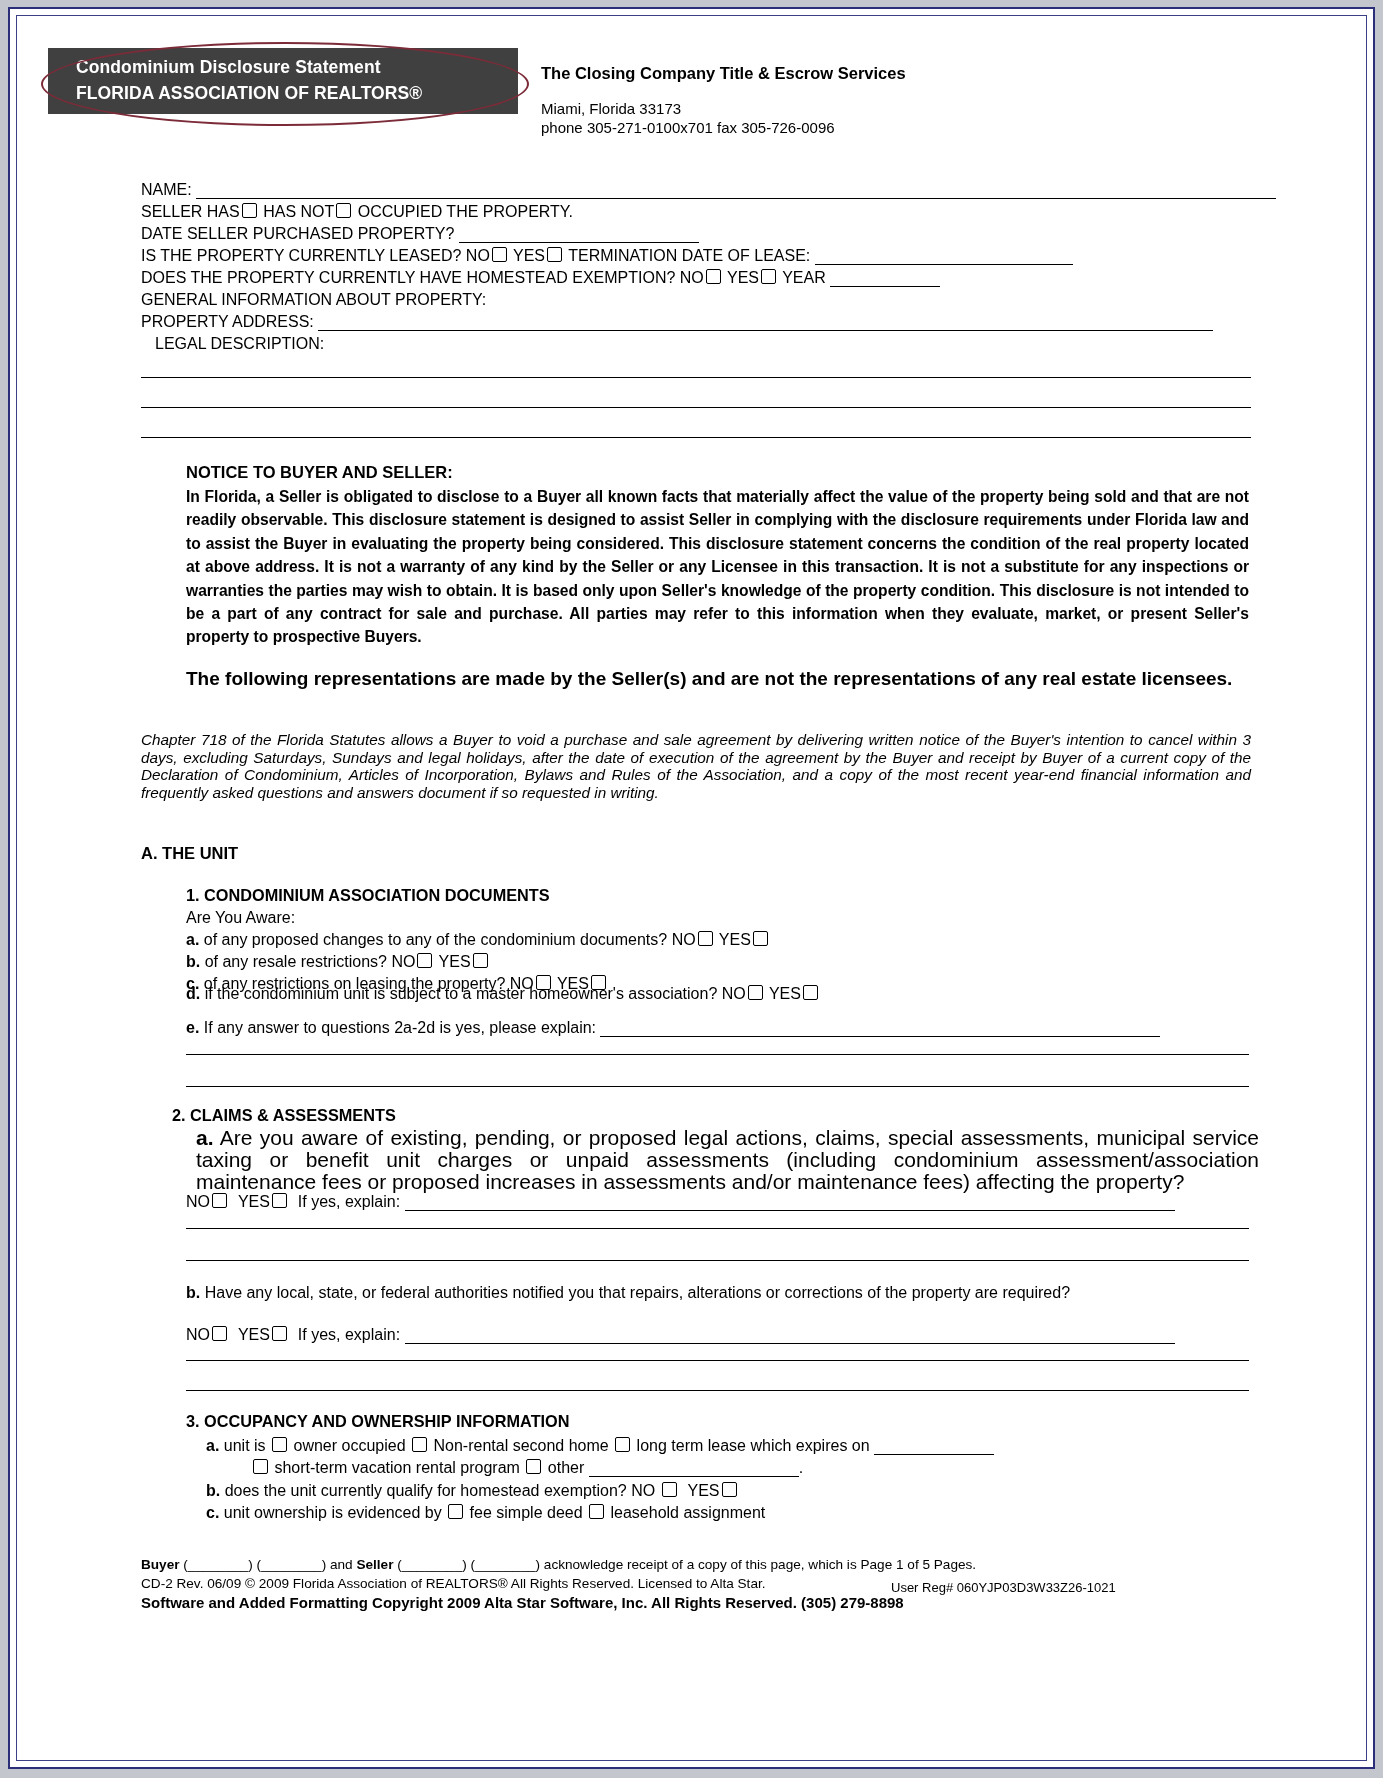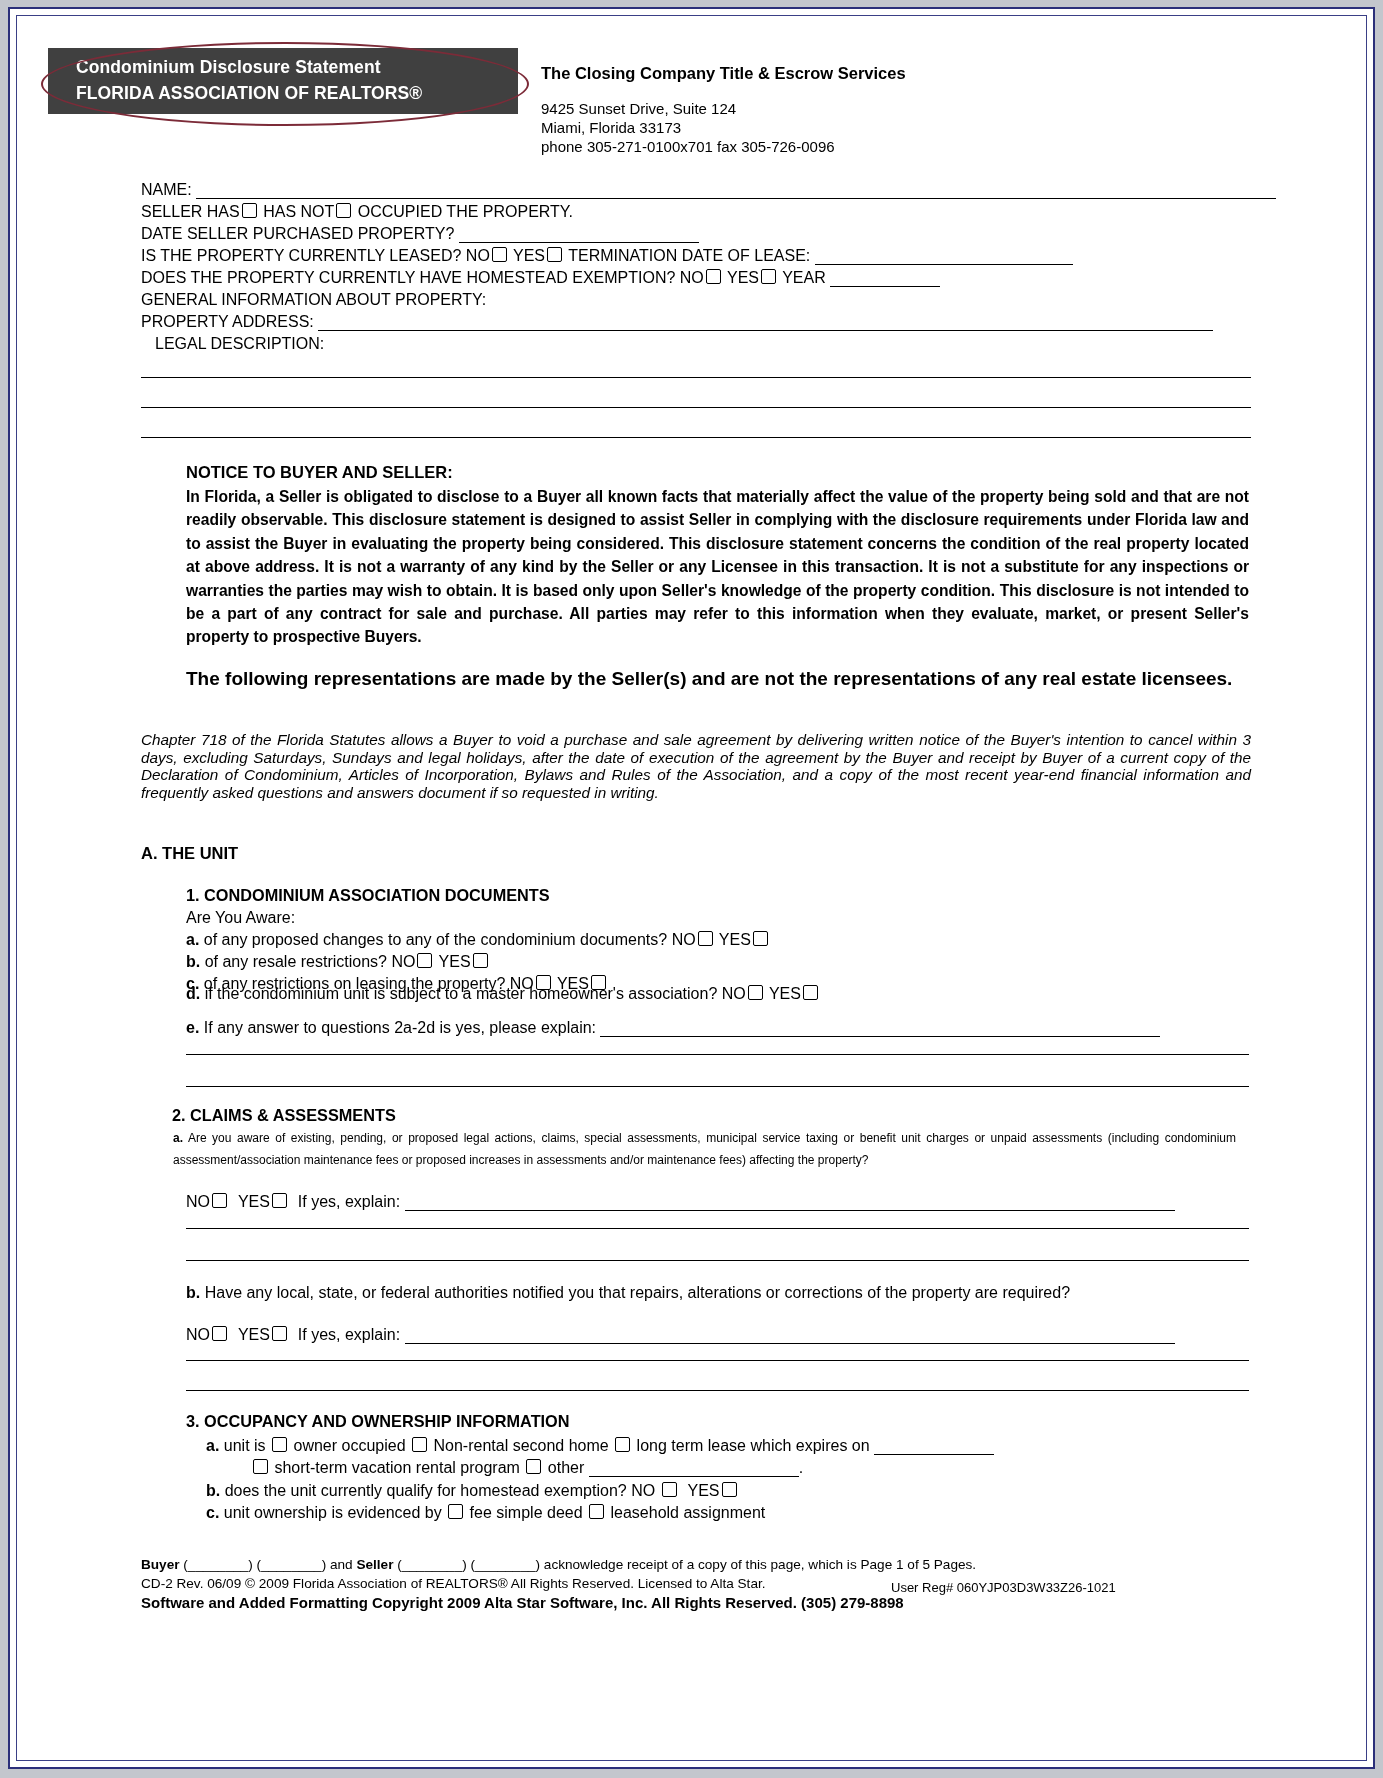--- a/index.html
+++ b/index.html
@@ -189,23 +189,23 @@
   .q b { font-weight: bold; }
 
   .sub2 {
     position: absolute;
     left: 141px; top: 1080px;
     font-size: 16.3px;
     font-weight: bold;
   }
   .p2a {
     position: absolute;
-    left: 142px; top: 1101px;
+    left: 165px; top: 1101px;
     width: 1063px;
-    font-size: 12px;
+    font-size: 21px;
     line-height: 22px;
     text-align: justify;
   }
   .p2b {
     position: absolute;
     left: 155px; top: 1256px;
     width: 1063px;
     font-size: 16px;
     line-height: 22px;
     text-align: justify;
@@ -248,21 +248,20 @@
 <div class="sheet">
 
   <div class="hdr-banner">
     <div class="l1">Condominium Disclosure Statement</div>
     <div class="l2">FLORIDA ASSOCIATION OF REALTORS®</div>
   </div>
   <div class="ellipse"></div>
 
   <div class="company">
     <div class="cname">The Closing Company Title &amp; Escrow Services</div>
-    <div class="cline">9425 Sunset Drive, Suite 124</div>
     <div class="cline">Miami, Florida 33173</div>
     <div class="cline">phone 305-271-0100x701 fax 305-726-0096</div>
   </div>
 
   <div class="doc">
 
     <div class="row" style="left:110px; top:155px;">
       <span>NAME:</span>
       <span class="ln" style="width:1080px;"></span>
     </div>

